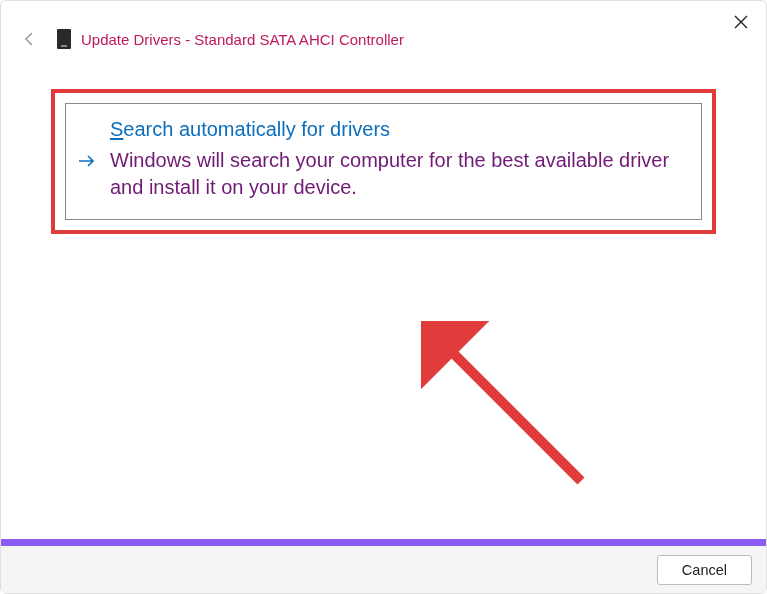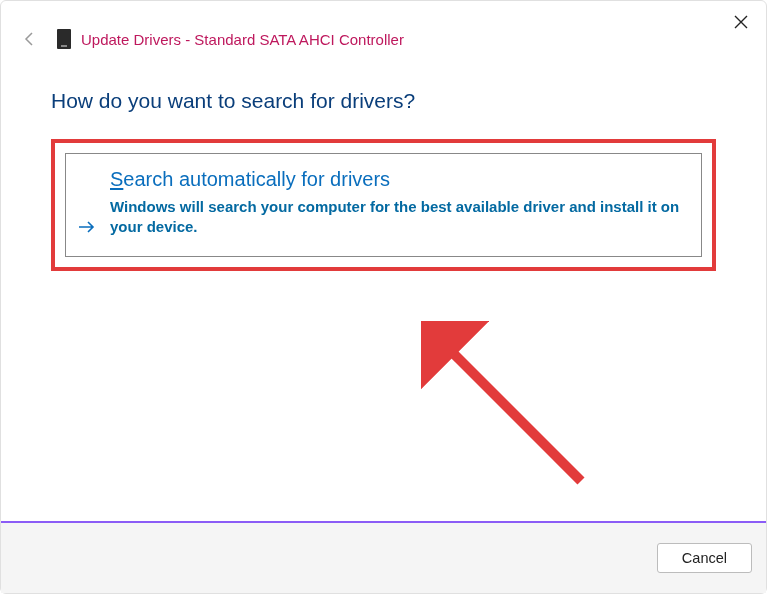--- a/index.html
+++ b/index.html
@@ -19,31 +19,31 @@
     .content { padding: 30px 50px 0 50px; }
 
     .heading { font-size: 21px; color: #0a3e7a; font-weight: 400; margin-bottom: 26px; }
 
     .option-wrap { padding: 10px; }
     .option-wrap.highlight { border: 4px solid #e23b3b; }
 
     .option { border: 1px solid transparent; padding: 14px 18px 18px 12px; cursor: pointer; }
     .option.selected { border: 1px solid #888; }
 
-    .option-row { display: flex; align-items: flex-end; }
+    .option-row { display: flex; align-items: center; }
     .opt-arrow { color: #0a6ebd; margin-right: 14px; margin-top: 6px; flex-shrink:0; }
     .opt-text { flex: 1; }
     .opt-title { font-size: 20px; color: #0a6ebd; font-weight: 400; margin-bottom: 6px; }
     .opt-title .underline { text-decoration: underline; text-underline-offset: 2px; }
-    .opt-desc { font-size: 15px; color: #0369a1; line-height: 1.35; font-weight: bold; }
+    .opt-desc { font-size: 20px; color: #701a75; line-height: 1.35; }
 
     .option-wrap.second { padding: 10px; }
     .option-wrap.second .option { border: none; padding: 8px 18px 12px 12px; }
 
-    .footer { position: absolute; bottom: 0; left: 0; right: 0; height: 72px; background: #f5f5f5; border-top: 2px solid #8b5cf6; display: flex; justify-content: flex-end; align-items: center; padding-right: 14px; }
+    .footer { position: absolute; bottom: 0; left: 0; right: 0; height: 54px; background: #f5f5f5; border-top: 7px solid #8b5cf6; display: flex; justify-content: flex-end; align-items: center; padding-right: 14px; }
     .cancel-btn { background: #fff; border: 1px solid #bcbcbc; border-radius: 3px; padding: 6px 24px; font-size: 14.5px; color: #222; cursor: pointer; }
 
     
     .annot-arrow { position: absolute; left: 420px; top: 320px; pointer-events: none; }
     .annot-arrow svg { width: 180px; height: 180px; }
   </style>
 </head>
 <body>
 
 <div class="window">
@@ -58,21 +58,20 @@
     <span class="back-arrow">
       <svg width="14" height="14" viewBox="0 0 14 14">
           <path d="M9 1 L3 7 L9 13" stroke="#9a9a9a" stroke-width="1.5" fill="none"></path>
         </svg>
     </span>
     <span class="device-icon"></span>
     <span class="title">Update Drivers - Standard SATA AHCI Controller</span>
   </div>
 
   <div class="content">
-    <h2 class="heading">How do you want to search for drivers?</h2>
 
     <div class="option-wrap highlight">
       <div class="option selected">
         <div class="option-row">
           <span class="opt-arrow">
             <svg width="18" height="14" viewBox="0 0 18 14">
                 <path d="M1 7 L15 7 M10 2 L15 7 L10 12" stroke="#0a6ebd" stroke-width="1.6" fill="none"></path>
               </svg>
           </span>
           <div class="opt-text">

